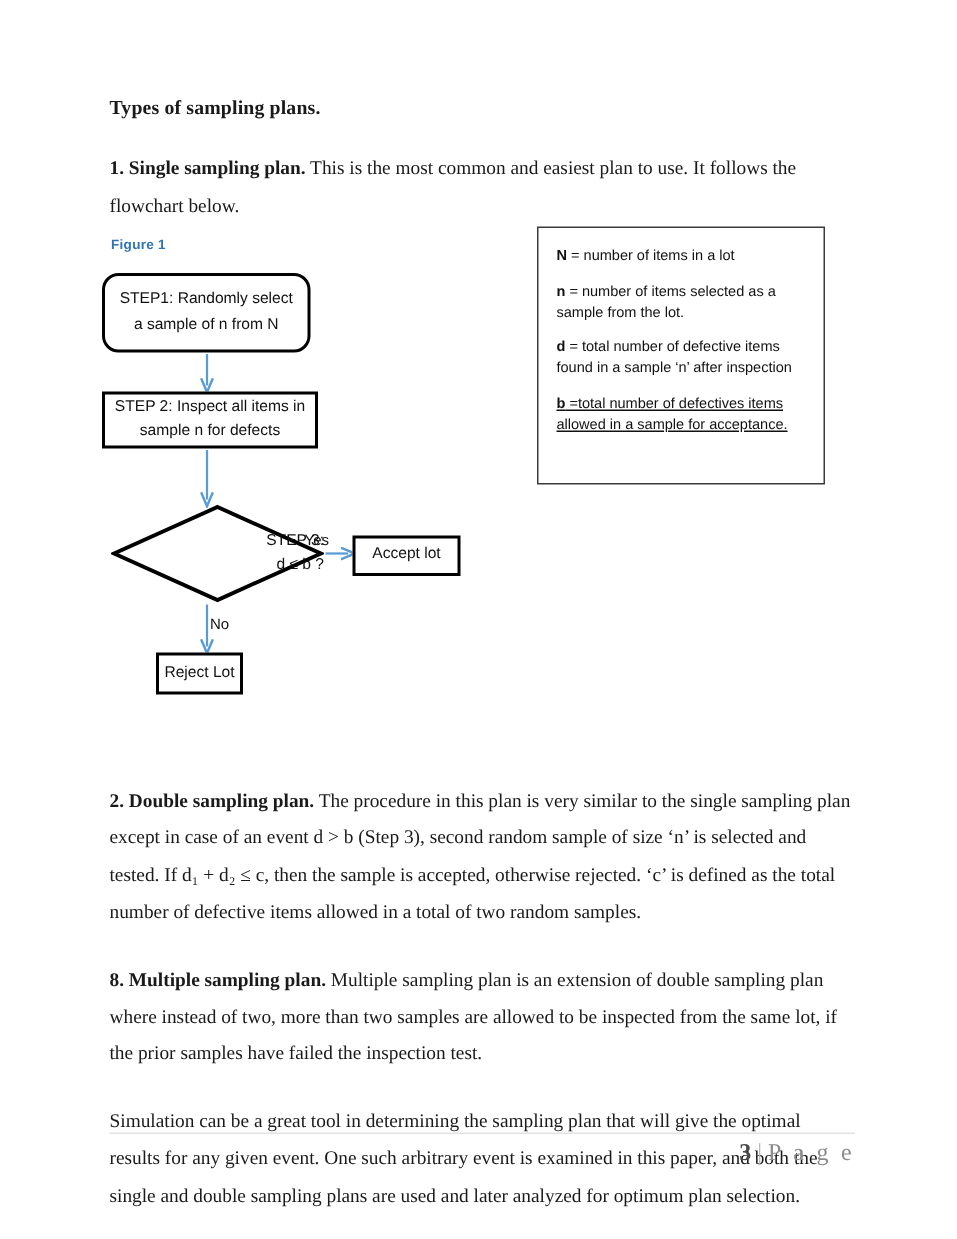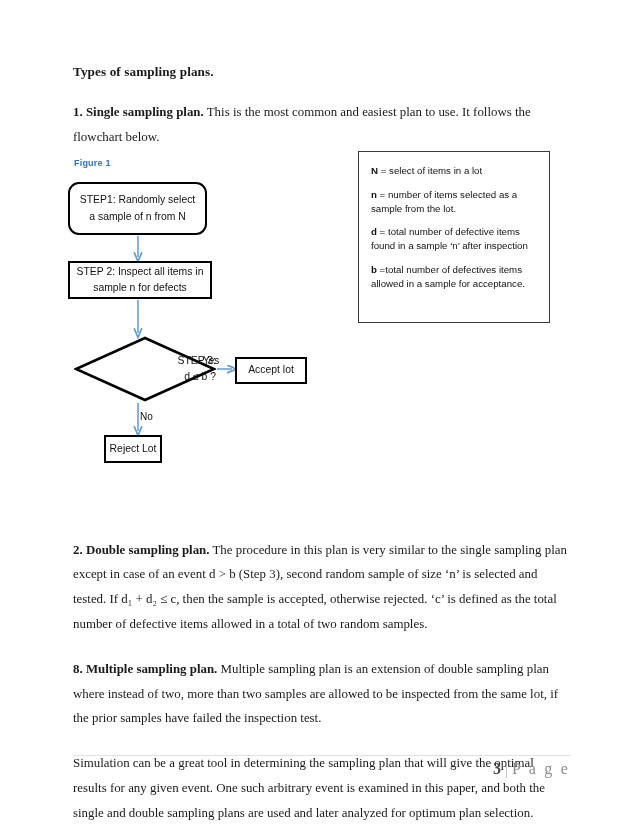--- a/index.html
+++ b/index.html
@@ -132,21 +132,21 @@
     border: 1.4px solid #3a3a3a;
     background: #ffffff;
     box-sizing: border-box;
     padding: 12px 11px 10px 12px;
     font-family: "Liberation Sans", "DejaVu Sans", sans-serif;
     font-size: 9.7px;
     line-height: 1.42;
     color: #111;
   }
   .legend-item { margin: 0 0 10px 0; }
-  .legend-item:last-child { margin-bottom: 0; }
+  .legend-item:last-child { margin-bottom: 0; text-decoration: underline; }
   .legend-item b { font-weight: bold; }
 
   
   .footer-rule {
     position: absolute;
     left: 73px;
     top: 755px;
     width: 497px;
     height: 1px;
     background: #e2e2e2;
@@ -168,21 +168,21 @@
 </style>
 </head>
 <body>
 
 <div class="page">
 
   <div class="doc-body">
 
     <p class="heading">Types of sampling plans.</p>
 
-    <p class="para" style="margin-bottom:16px;">
+    <p class="para" style="margin-bottom:0;">
       <span class="lead">1. Single sampling plan.</span><span> This is the most common and easiest plan to use. It follows the flowchart below.</span>
     </p>
 
     <div style="height:372px;"></div>
 
     <p class="para">
       <span class="lead">2. Double sampling plan.</span><span> The procedure in this plan is very similar to the single sampling plan except in case of an event d &gt; b (Step 3), second random sample of size ‘n’ is selected and tested. If d₁ + d₂ ≤ c, then the sample is accepted, otherwise rejected. ‘c’ is defined as the total number of defective items allowed in a total of two random samples.</span>
     </p>
 
     <div style="height:20px;"></div>
@@ -245,21 +245,21 @@
       <span>Accept lot</span>
     </div>
 
     <div class="fc-box" id="box-reject">
       <span>Reject Lot</span>
     </div>
   </div>
 
   <div class="legend-box">
     <p class="legend-item">
-      <b>N</b><span> = select of items in a lot</span>
+      <b>N</b><span> = number of items in a lot</span>
     </p>
     <p class="legend-item">
       <b>n</b><span> = number of items selected as a sample from the lot.</span>
     </p>
     <p class="legend-item">
       <b>d</b><span> = total number of defective items found in a sample ‘n’ after inspection</span>
     </p>
     <p class="legend-item">
       <b>b</b><span> =total number of defectives items allowed in a sample for acceptance.</span>
     </p>

